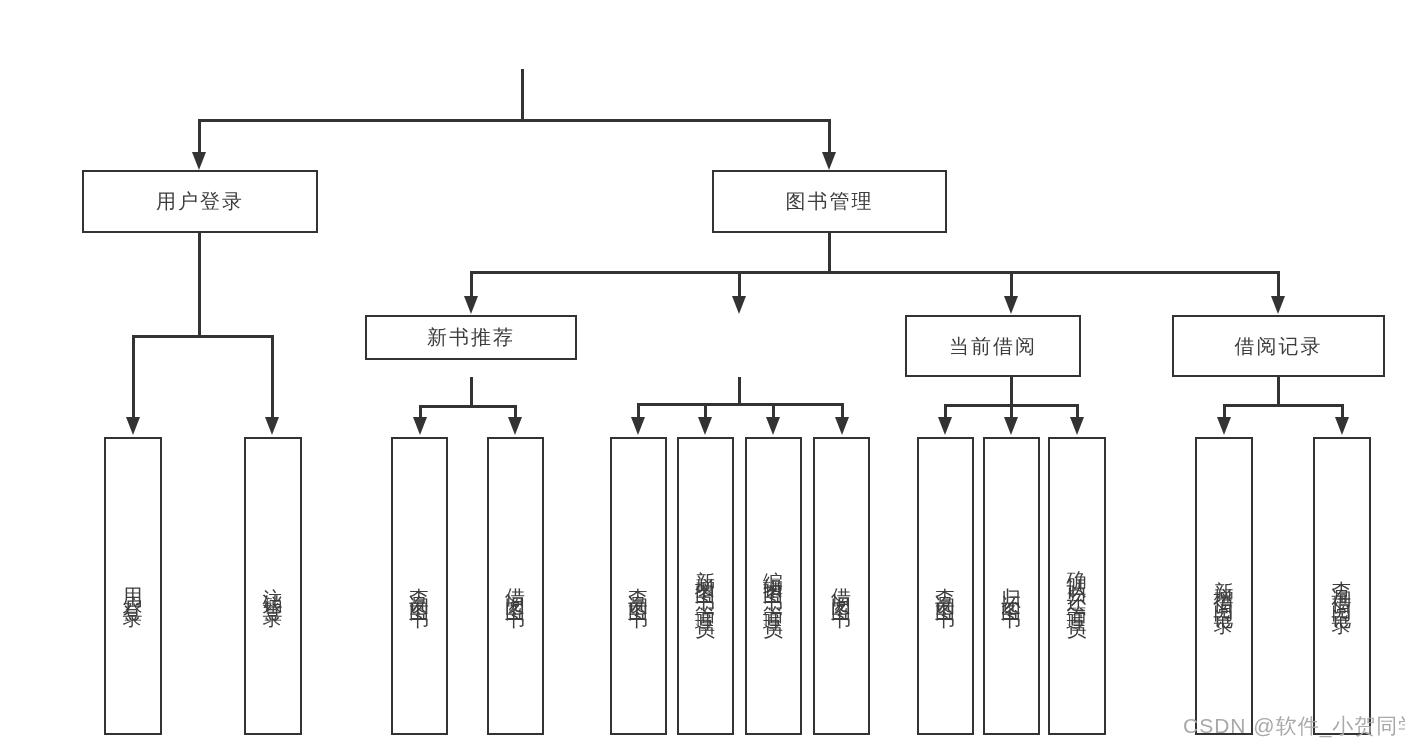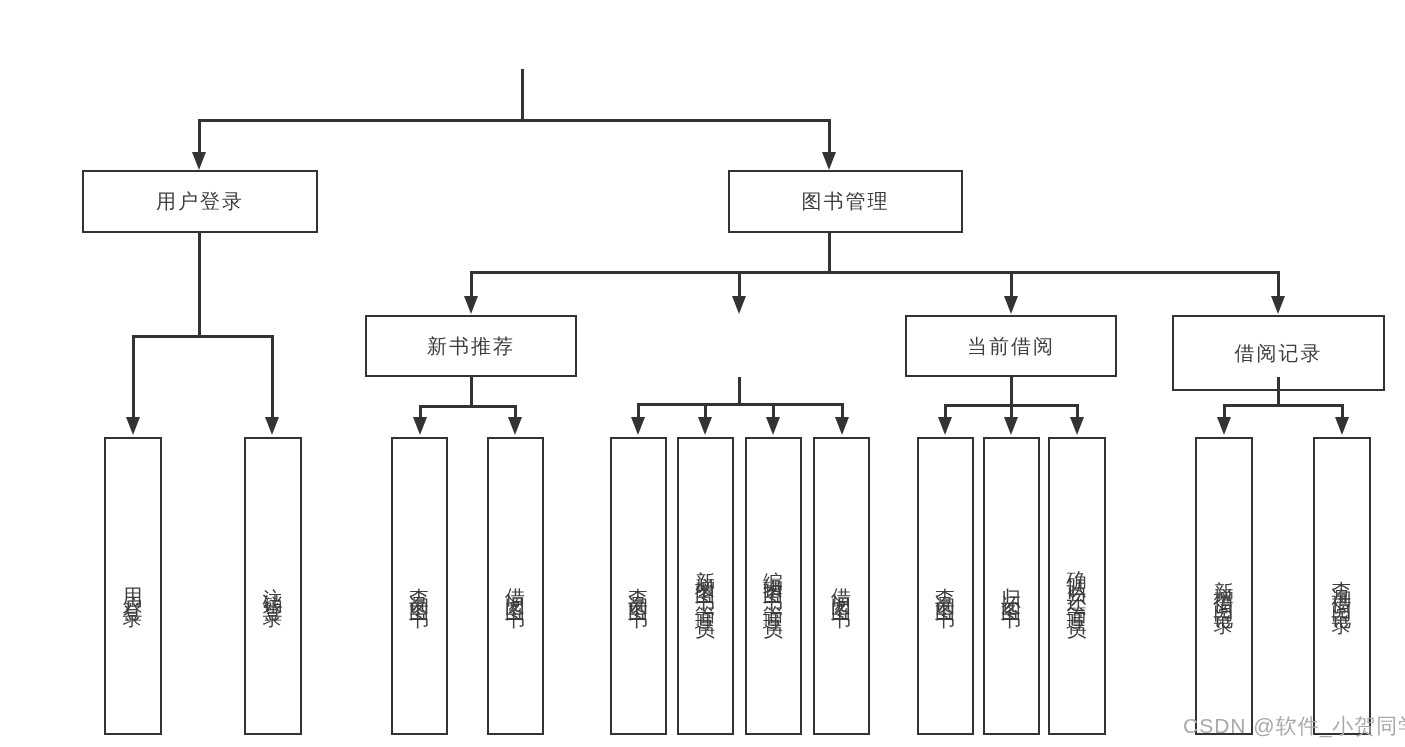--- a/index.html
+++ b/index.html
@@ -65,43 +65,43 @@
 
 
   <div class="vline" style="left:521px;top:69px;height:52px;"></div>
   <div class="hline" style="left:198px;top:119px;width:633px;"></div>
   <div class="vline" style="left:198px;top:119px;height:37px;"></div>
   <div class="arrow-down" style="left:192px;top:152px;"></div>
   <div class="vline" style="left:828px;top:119px;height:37px;"></div>
   <div class="arrow-down" style="left:822px;top:152px;"></div>
 
   <div class="box" style="left:82px;top:170px;width:236px;height:63px;">用户登录</div>
-  <div class="box" style="left:712px;top:170px;width:235px;height:63px;margin-left:16px;">图书管理</div>
+  <div class="box" style="left:712px;top:170px;width:235px;height:63px;">图书管理</div>
 
   <div class="vline" style="left:198px;top:233px;height:105px;"></div>
   <div class="hline" style="left:132px;top:335px;width:142px;"></div>
   <div class="vline" style="left:132px;top:335px;height:86px;"></div>
   <div class="arrow-down" style="left:126px;top:417px;"></div>
   <div class="vline" style="left:271px;top:335px;height:86px;"></div>
   <div class="arrow-down" style="left:265px;top:417px;"></div>
 
   <div class="vline" style="left:828px;top:233px;height:41px;"></div>
   <div class="hline" style="left:470px;top:271px;width:810px;"></div>
   <div class="vline" style="left:470px;top:271px;height:28px;"></div>
   <div class="arrow-down" style="left:464px;top:296px;"></div>
   <div class="vline" style="left:738px;top:271px;height:28px;"></div>
   <div class="arrow-down" style="left:732px;top:296px;"></div>
   <div class="vline" style="left:1010px;top:271px;height:28px;"></div>
   <div class="arrow-down" style="left:1004px;top:296px;"></div>
   <div class="vline" style="left:1277px;top:271px;height:28px;"></div>
   <div class="arrow-down" style="left:1271px;top:296px;"></div>
 
-  <div class="box" style="left:365px;top:315px;width:212px;height:62px;">新书推荐</div>
-  <div class="box" style="left:905px;top:315px;width:212px;height:62px;">当前借阅</div>
-  <div class="box" style="left:1172px;top:315px;width:213px;height:76px;">借阅记录</div>
+  <div class="box" style="left:365px;top:315px;width:212px;height:45px;">新书推荐</div>
+  <div class="box" style="left:905px;top:315px;width:176px;height:62px;">当前借阅</div>
+  <div class="box" style="left:1172px;top:315px;width:213px;height:62px;">借阅记录</div>
 
   <div class="vline" style="left:470px;top:377px;height:31px;"></div>
   <div class="hline" style="left:419px;top:405px;width:98px;"></div>
   <div class="vline" style="left:419px;top:405px;height:16px;"></div>
   <div class="arrow-down" style="left:413px;top:417px;"></div>
   <div class="vline" style="left:514px;top:405px;height:16px;"></div>
   <div class="arrow-down" style="left:508px;top:417px;"></div>
 
   <div class="vline" style="left:738px;top:377px;height:29px;"></div>
   <div class="hline" style="left:637px;top:403px;width:207px;"></div>

